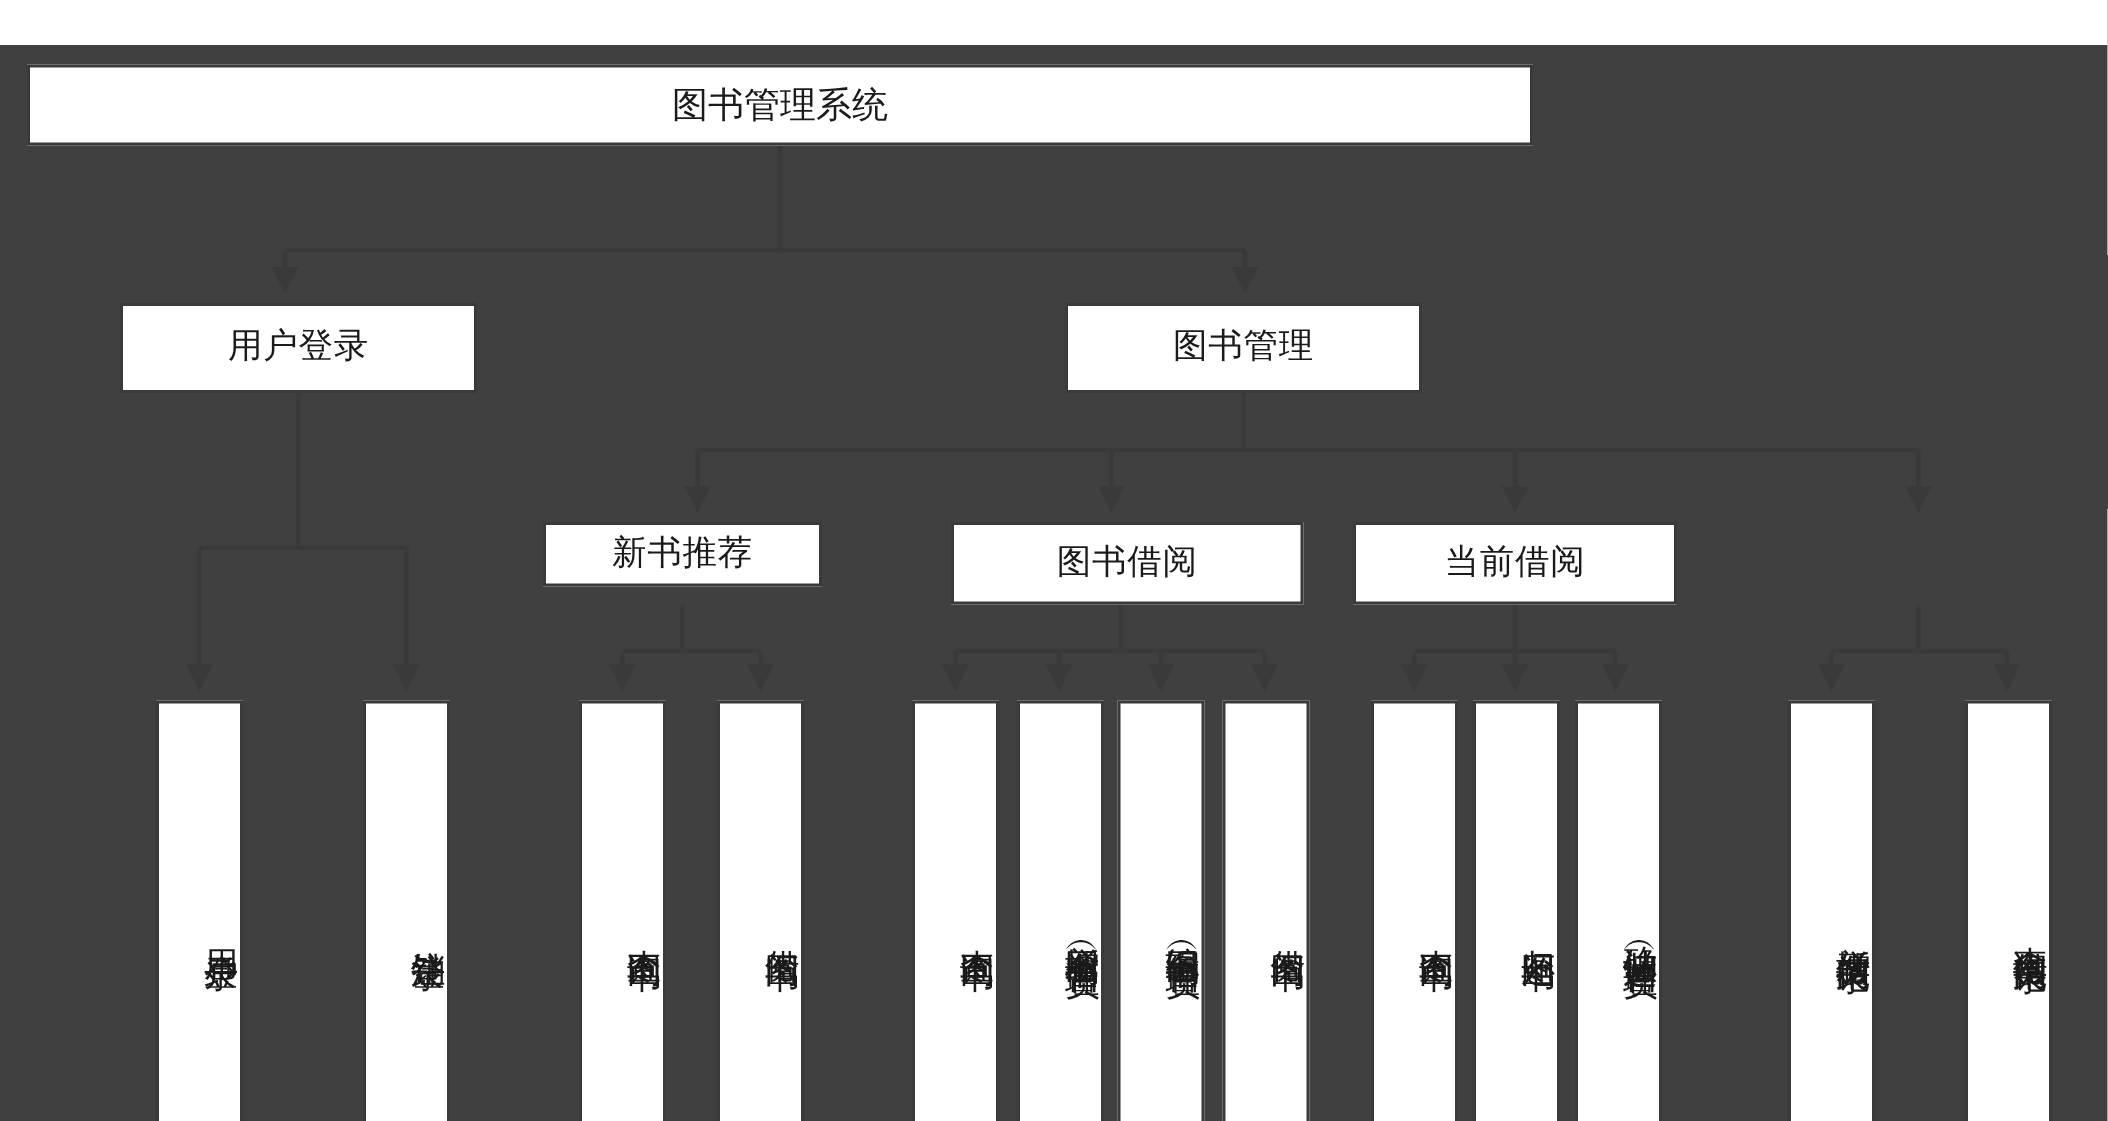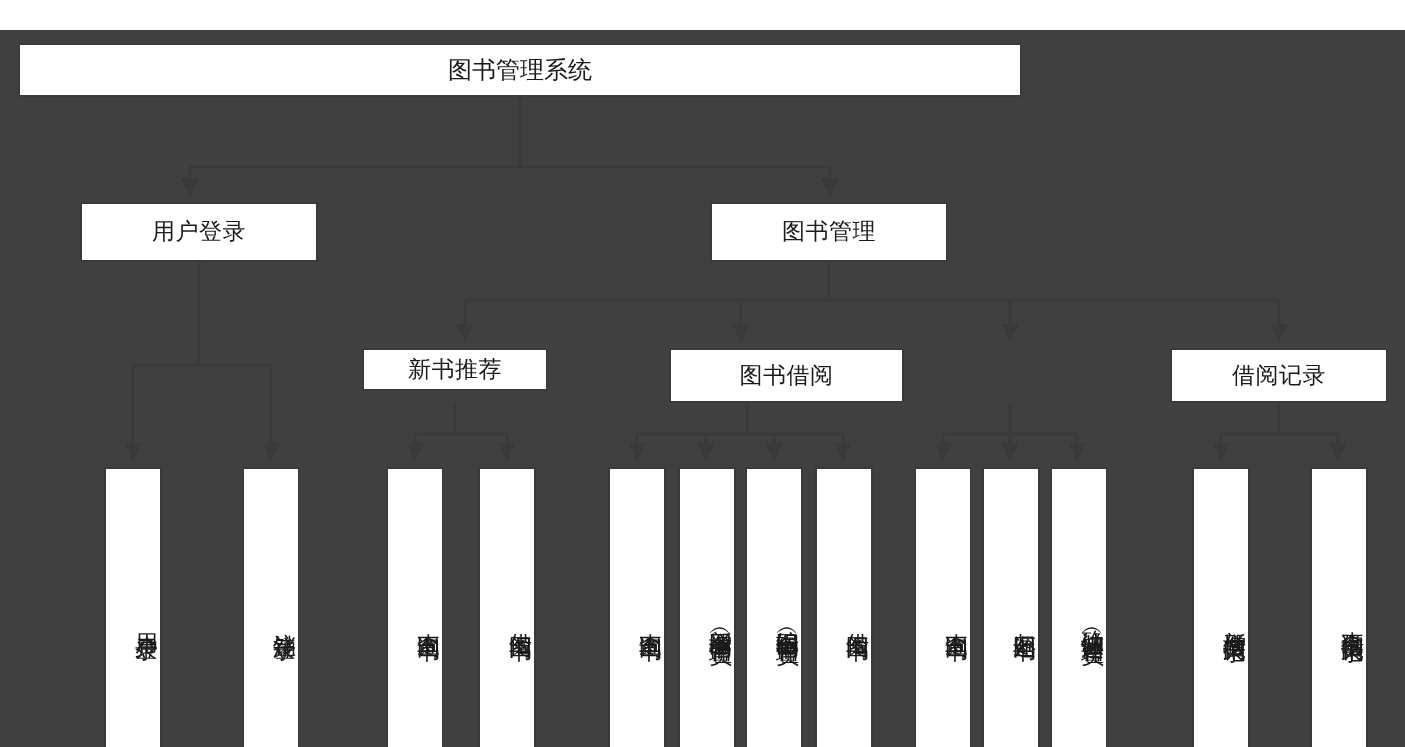--- a/index.html
+++ b/index.html
@@ -133,25 +133,25 @@
   <div class="node h" style="left:80px; top:172px; width:238px; height:60px;">
     <span>用户登录</span>
   </div>
   <div class="node h" style="left:710px; top:172px; width:238px; height:60px;">
     <span>图书管理</span>
   </div>
 
   <div class="node h" style="left:362px; top:318px; width:186px; height:43px;">
     <span>新书推荐</span>
   </div>
-  <div class="node h" style="left:669px; top:318px; width:235px; height:55px;">
+  <div class="node h" style="left:634px; top:318px; width:235px; height:55px;">
     <span>图书借阅</span>
   </div>
-  <div class="node h" style="left:1170px; top:318px; width:218px; height:55px;">
-    <span>借阅记录</span>
+  <div class="node h" style="left:902px; top:318px; width:216px; height:55px;">
+    <span>当前借阅</span>
   </div>
 
   <div class="node v" style="left:104px; top:437px; width:58px; height:298px;">
     <span>用户登录</span>
   </div>
   <div class="node v" style="left:242px; top:437px; width:58px; height:298px;">
     <span>注销登录</span>
   </div>
 
   <div class="node v" style="left:386px; top:437px; width:58px; height:298px;">

